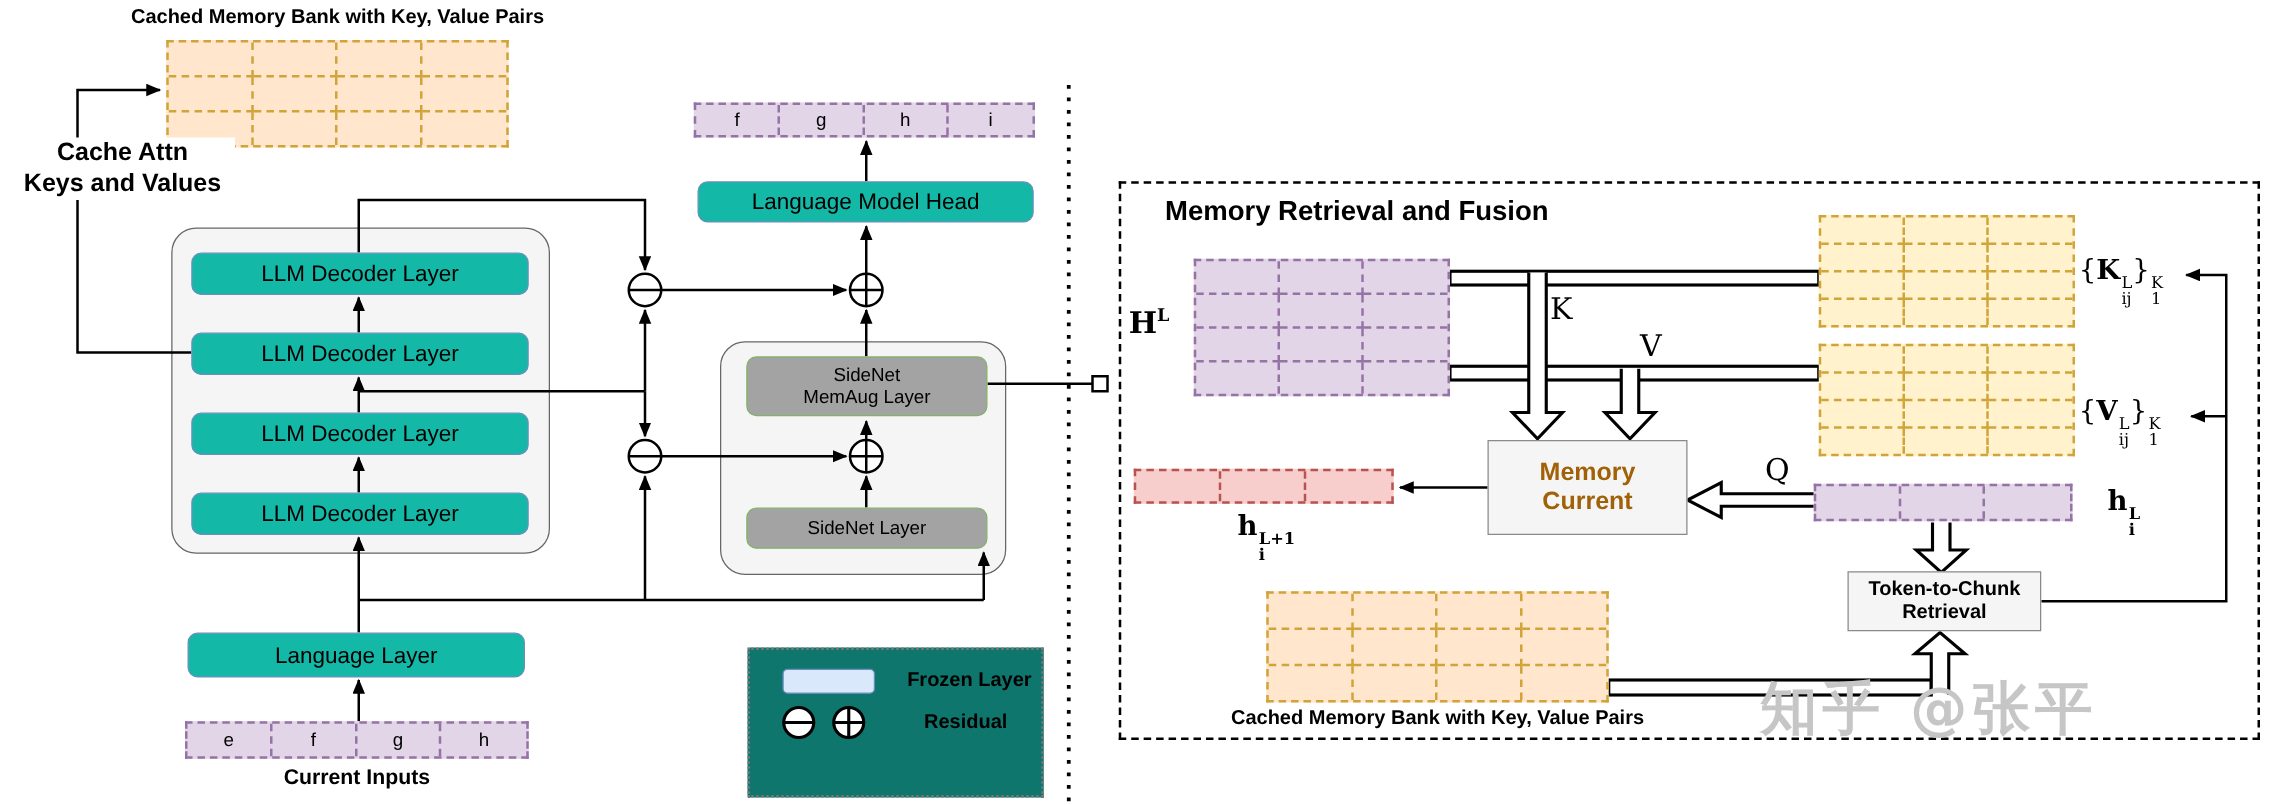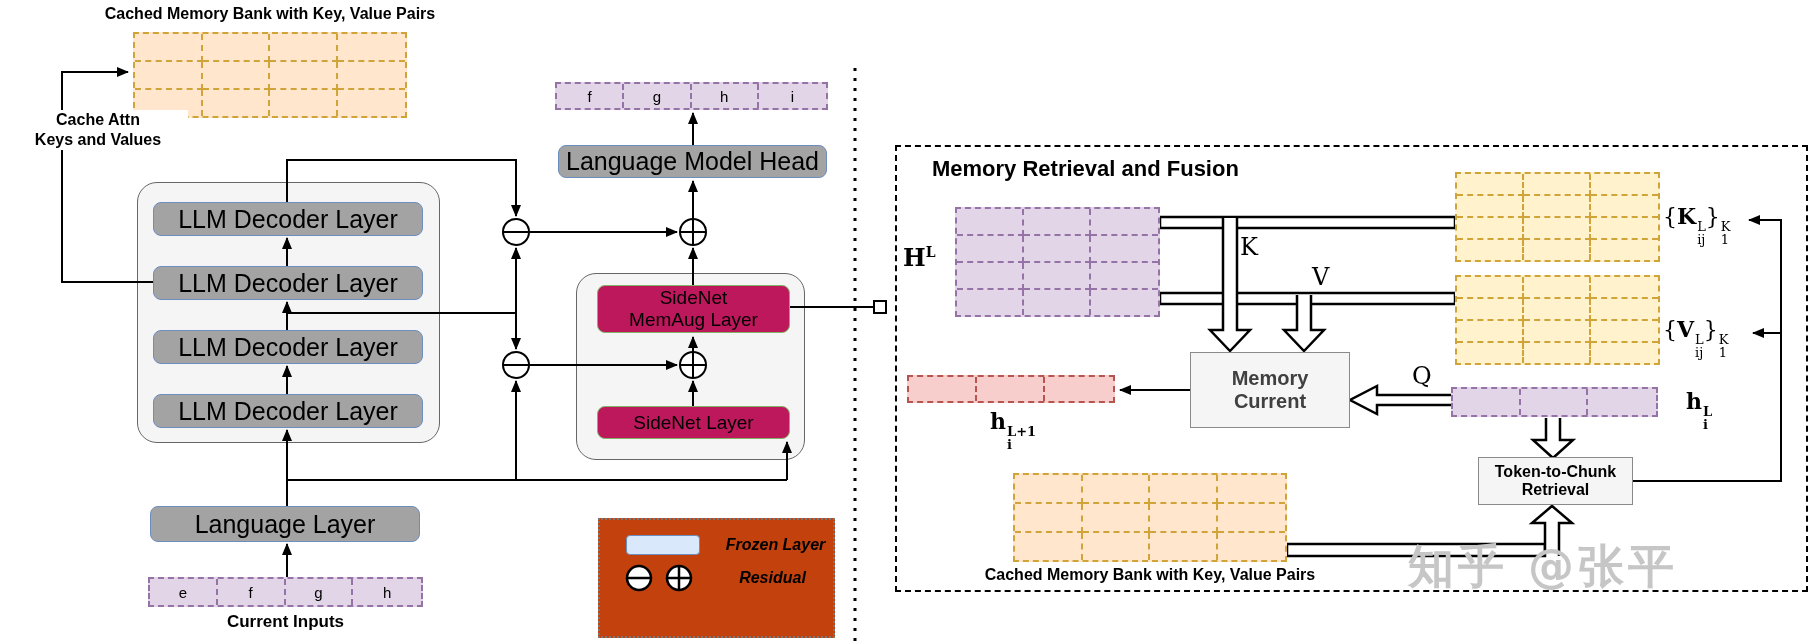--- a/index.html
+++ b/index.html
@@ -1,39 +1,39 @@
 <!DOCTYPE html>
 <html><head>
 <meta charset="utf-8">
 <style>
   html,body{margin:0;padding:0;background:#fff;}
   #stage{position:relative;width:1818px;height:644px;background:#ffffff;overflow:hidden;
          font-family:"Liberation Sans",sans-serif;color:#000;}
   .abs{position:absolute;box-sizing:border-box;}
   .box{position:absolute;box-sizing:border-box;display:flex;flex-direction:column;
        align-items:center;justify-content:center;text-align:center;line-height:1.15;}
-  .blue{background:#a3a3a3;border:1.5px solid #6c8ebf;border-radius:8px;font-size:25px;}
-  .green{background:#be185d;border:1.5px solid #82b366;border-radius:8px;font-size:19px;align-items:center;}
+  .blue{background:#14b8a6;border:1.5px solid #6c8ebf;border-radius:8px;font-size:18px;}
+  .green{background:#a3a3a3;border:1.5px solid #82b366;border-radius:8px;font-size:15px;align-items:center;}
   .cont{background:#f5f5f5;border:1.5px solid #666;border-radius:20px;z-index:0;}
   .graybox{background:#f5f5f5;border:1.5px solid #8a8a8a;font-weight:bold;}
   .dgrid{position:absolute;display:grid;box-sizing:border-box;border:2px dashed var(--gc);
          background:var(--gf);z-index:2;}
   .dgrid>div{box-sizing:border-box;}
   .br{border-right:2px dashed var(--gc);}
   .bb{border-bottom:2px dashed var(--gc);}
   .cell{display:flex;align-items:center;justify-content:center;font-size:15px;}
   .lbl{position:absolute;box-sizing:border-box;z-index:2;}
   .bold{font-weight:bold;}
   .serif{font-family:"DejaVu Serif","Liberation Serif",serif;}
   .stk{display:inline-flex;flex-direction:column;align-items:flex-start;
        vertical-align:-7px;line-height:1;font-size:13px;margin-left:1px;}
   sup.hs{font-size:14px;}
   #connectors{position:absolute;left:0;top:0;z-index:1;}
   #panel-border{border:2px dashed #000;z-index:0;}
-  #legend{border:2px dotted #777;z-index:2;background:#c2410c;font-style:italic;}
+  #legend{border:2px dotted #777;z-index:2;background:#0f766e;}
   .leg-row{display:flex;align-items:center;height:33px;}
   .leg-swatch{width:72px;height:18px;border-radius:4px;margin-left:26px;}
   .leg-text{font-weight:bold;font-size:16px;margin-left:18px;flex:1;text-align:center;}
   #watermark{position:absolute;z-index:5;color:#c6c6c6;font-size:46px;font-weight:bold;
              letter-spacing:4px;font-family:"DejaVu Sans",sans-serif;}
 </style>
 </head>
 <body>
 
 <div id="stage">
@@ -122,21 +122,21 @@
       <div class="br bb"></div>
       <div class="br bb"></div>
       <div class="br bb"></div>
       <div class="bb"></div>
       <div class="br"></div>
       <div class="br"></div>
       <div class="br"></div>
       <div class=""></div>
     </div>
 
-  <div class="lbl bold" style="left:8px;top:110px;width:180px;text-align:center;font-size:16px;background:#fff;line-height:1.25;">
+  <div class="lbl bold" style="left:8px;top:110px;width:180px;text-align:center;font-size:20px;background:#fff;line-height:1.25;">
     <div>Cache Attn</div>
     <div>Keys and Values</div>
   </div>
 
   <div class="box blue" style="left:153px;top:202px;width:270px;height:34px;z-index:2;">LLM Decoder Layer</div>
   <div class="box blue" style="left:153px;top:266px;width:270px;height:34px;z-index:2;">LLM Decoder Layer</div>
   <div class="box blue" style="left:153px;top:330px;width:270px;height:34px;z-index:2;">LLM Decoder Layer</div>
   <div class="box blue" style="left:153px;top:394px;width:270px;height:34px;z-index:2;">LLM Decoder Layer</div>
 
   <div class="box blue" style="left:150px;top:506px;width:270px;height:36px;z-index:2;">Language Layer</div>
@@ -250,21 +250,21 @@
   <div class="lbl serif" style="left:1663px;top:316px;font-size:22px;">
     <span>{</span><b>V</b><span class="stk">
         <span>L</span>
         <span>ij</span>
       </span><span>}</span><span class="stk">
         <span>K</span>
         <span>1</span>
       </span>
   </div>
 
-  <div class="box graybox" style="left:1190px;top:352px;width:160px;height:76px;z-index:2;font-size:20px;color:#404040;">
+  <div class="box graybox" style="left:1190px;top:352px;width:160px;height:76px;z-index:2;font-size:20px;color:#a16207;">
     <div>Memory</div>
     <div>Current</div>
   </div>
 
   <div class="dgrid" style="left: 1451px; top: 387px; width: 207px; height: 30px; --gc: #9673a6; --gf: #e1d5e7; grid-template-columns: repeat(3, 1fr);">
       <div class="br"></div>
       <div class="br"></div>
       <div class=""></div>
     </div>
   <div class="lbl serif bold" style="left:1686px;top:388px;font-size:22px;">

